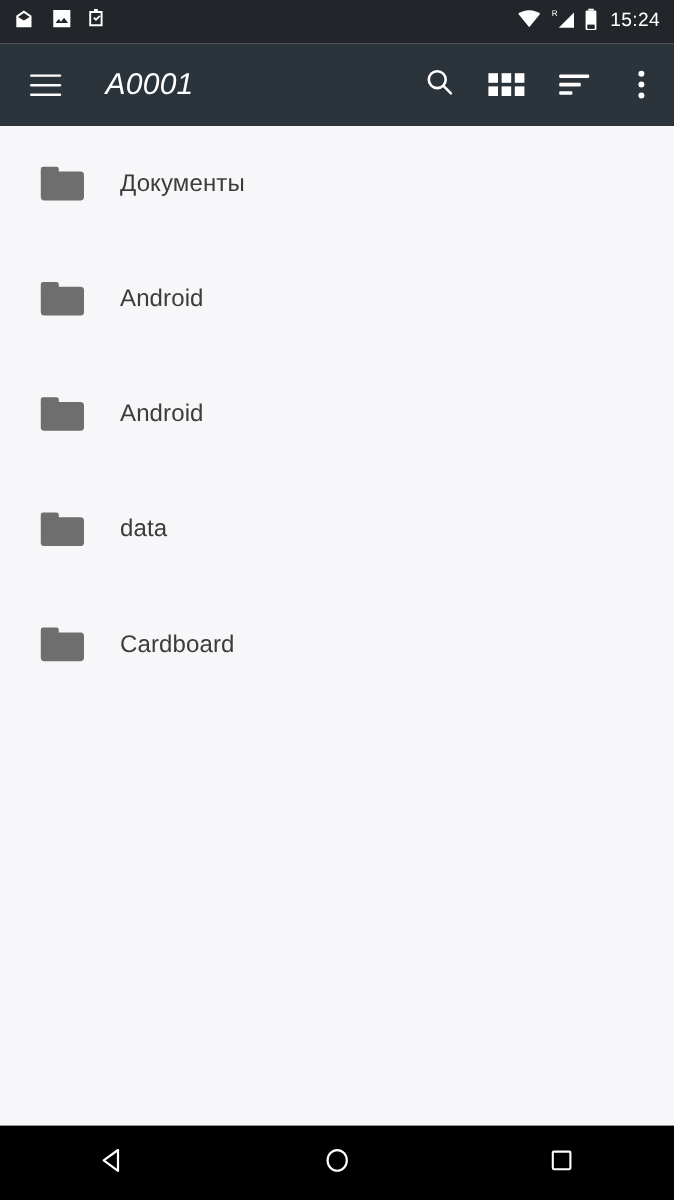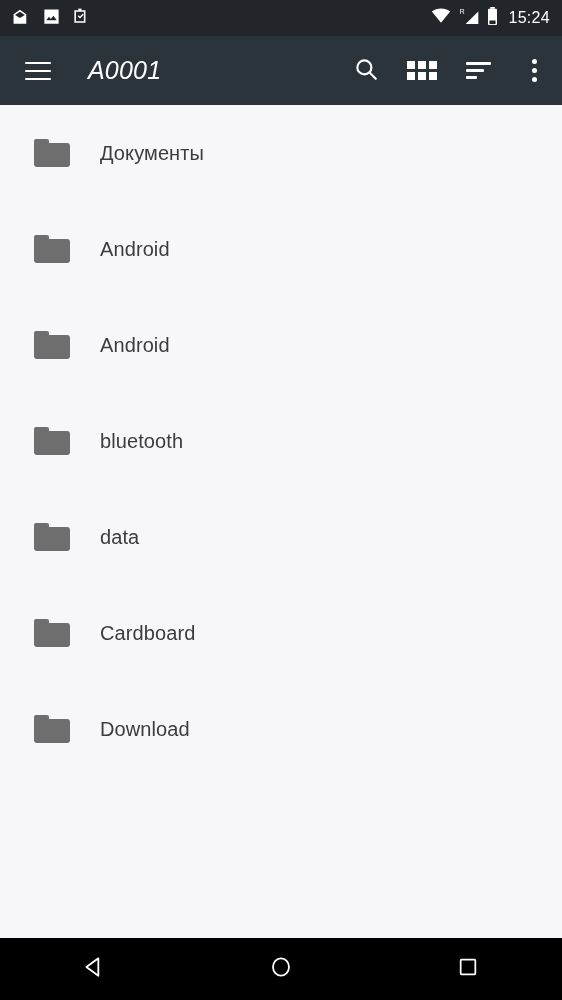--- a/index.html
+++ b/index.html
@@ -242,52 +242,38 @@
     </div>
 
     <div class="row">
       <span class="folder-icon">
         <span class="tab"></span>
           <span class="body"></span>
       </span>
       <span class="row-label">Android</span>
     </div>
 
-    <div class="row">
-      <span class="folder-icon">
-        <span class="tab"></span>
-          <span class="body"></span>
-      </span>
-      <span class="row-label">bluetooth</span>
-    </div>
 
     <div class="row">
       <span class="folder-icon">
         <span class="tab"></span>
           <span class="body"></span>
       </span>
       <span class="row-label">data</span>
     </div>
 
     <div class="row">
       <span class="folder-icon">
         <span class="tab"></span>
           <span class="body"></span>
       </span>
       <span class="row-label">Cardboard</span>
     </div>
 
 
-    <div class="row">
-      <span class="folder-icon">
-        <span class="tab"></span>
-          <span class="body"></span>
-      </span>
-      <span class="row-label">Download</span>
-    </div>
 
 
   </div>
 
   <div id="navbar">
 
     <div class="nav-btn">
       <span>
         <svg width="26" height="26" viewBox="0 0 24 24" fill="none" stroke="#ffffff" stroke-width="1.7" stroke-linejoin="round">
           <path d="M16 4 L5 12 L16 20 Z"></path>

